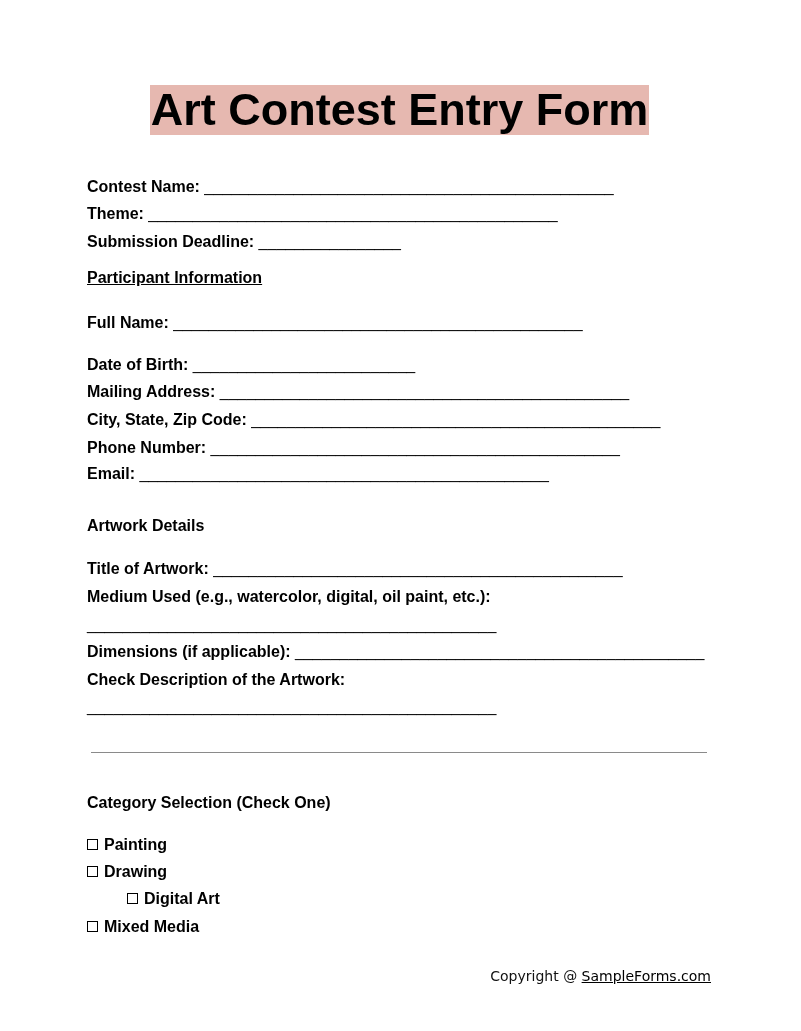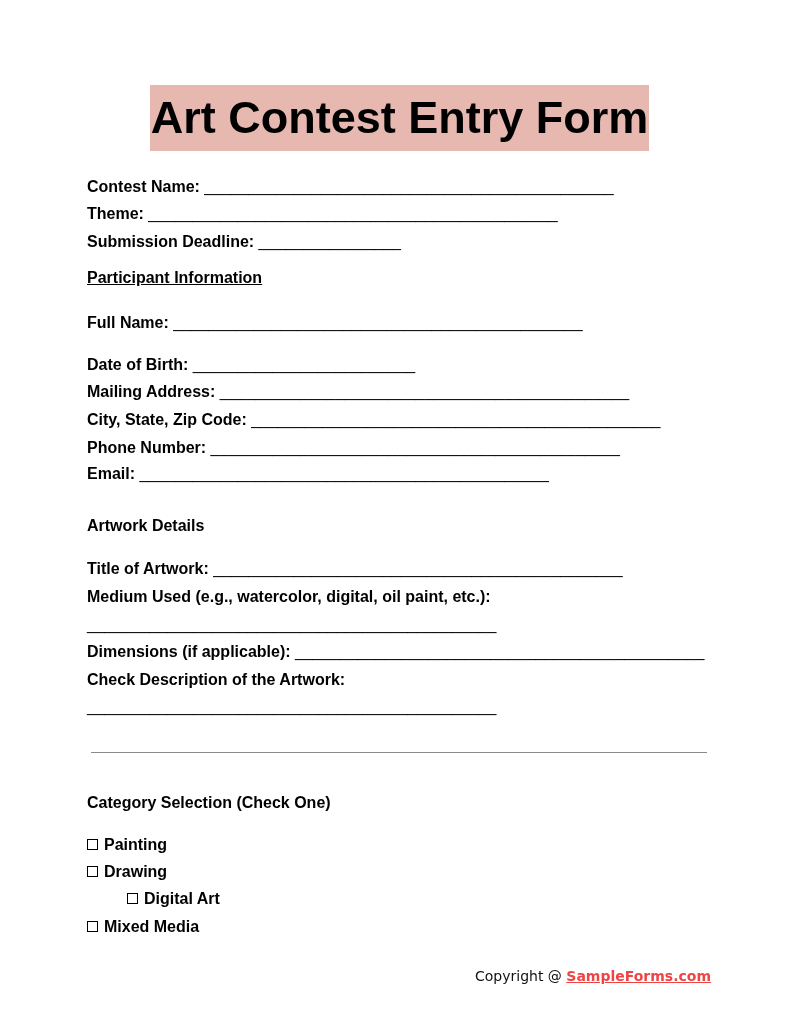--- a/index.html
+++ b/index.html
@@ -23,21 +23,21 @@
       text-align: center;
     }
     .title {
       display: inline-block;
       background: #e6b8b0;
       font-family: "Liberation Sans", sans-serif;
       font-weight: bold;
       font-size: 45px;
       line-height: 50px;
       height: 50px;
-      padding: 8px 1px;
+      padding: 0 1px;
       letter-spacing: 0px;
       margin-left: -2px;
     }
     .row {
       position: absolute;
       left: 87px;
       font-size: 16px;
       font-weight: bold;
       line-height: 20px;
       white-space: nowrap;
@@ -86,22 +86,22 @@
       position: absolute;
       top: 966px;
       right: 90px;
       font-family: "DejaVu Sans", sans-serif;
       font-size: 14px;
       line-height: 20px;
       color: #111111;
       white-space: nowrap;
     }
     .footer a {
-      color: #ef4444;
-      font-weight: bold;
+      color: #000000;
+      font-weight: normal;
       text-decoration: underline;
     }
   </style>
 </head>
 <body>
 
 <div class="title-wrap">
   <span class="title">Art Contest Entry Form</span>
 </div>
 

